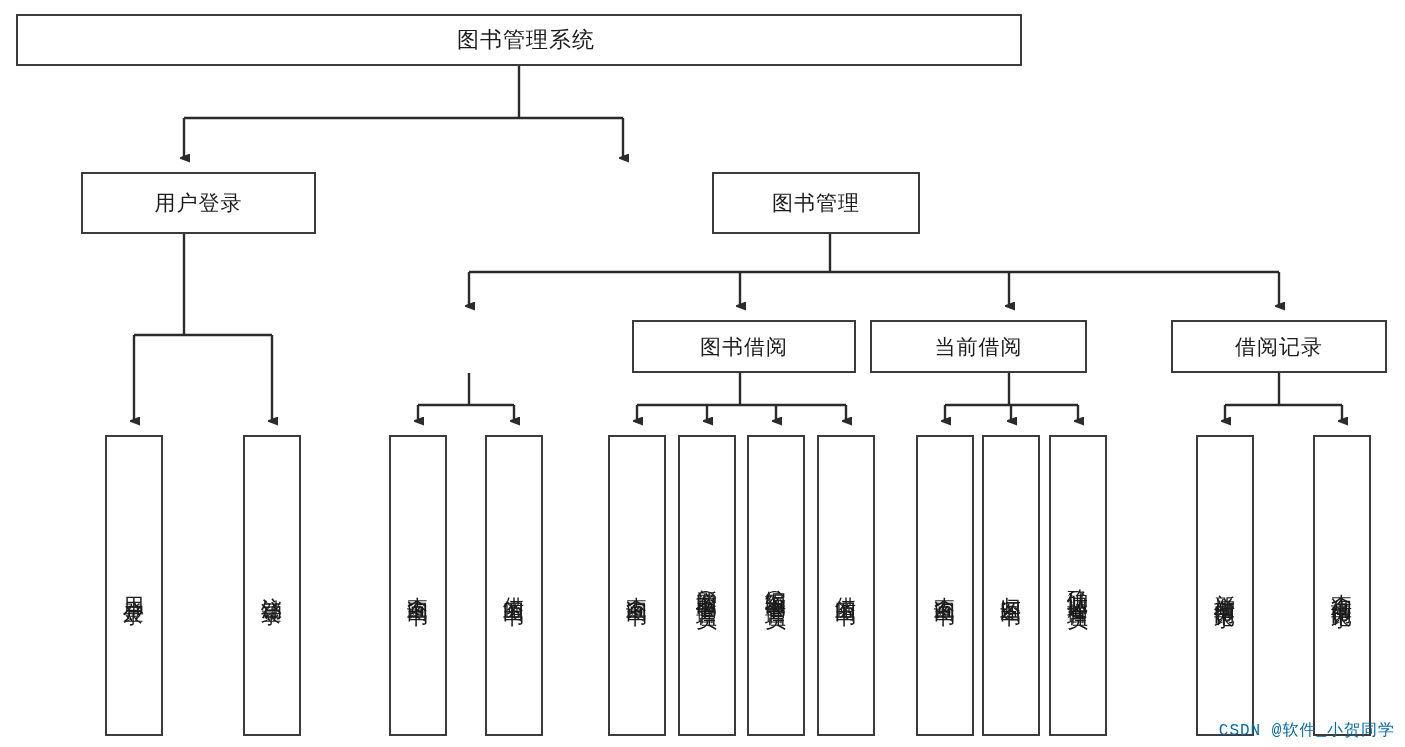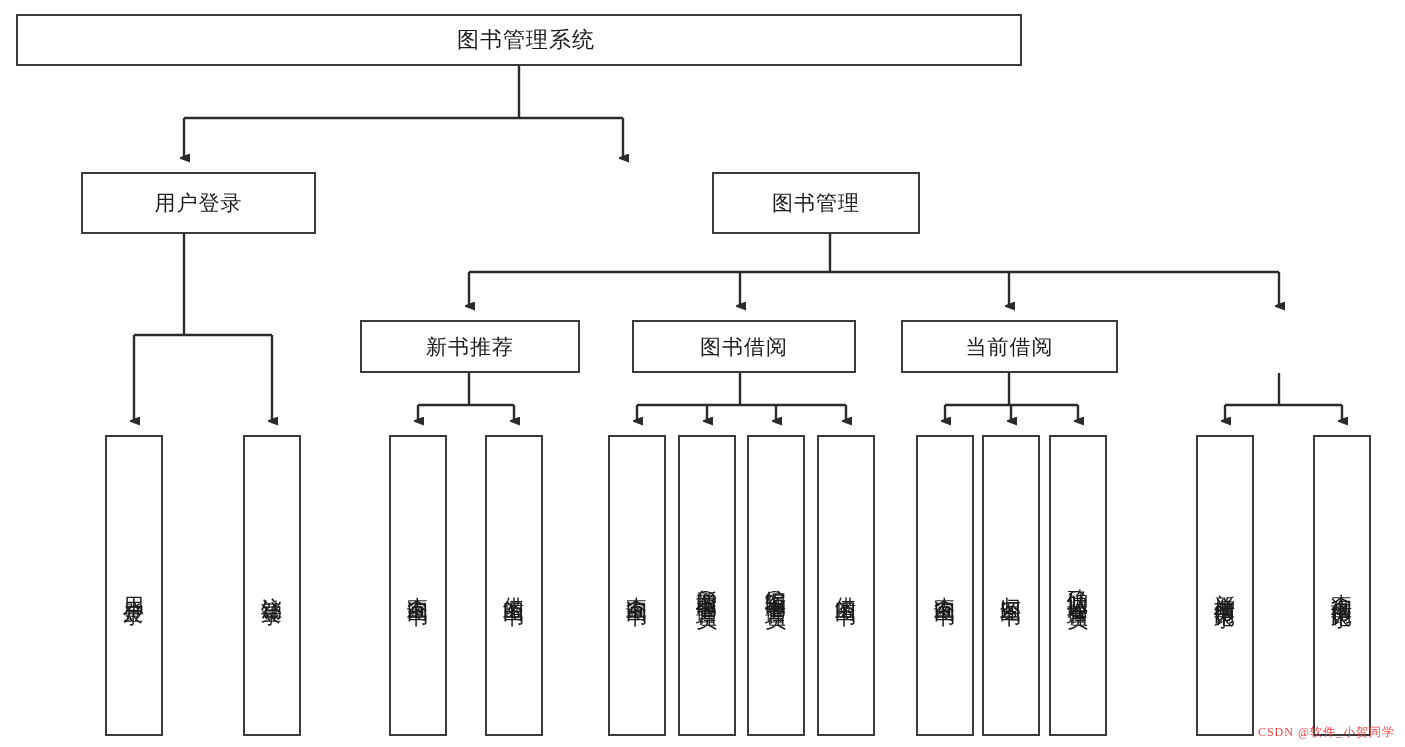--- a/index.html
+++ b/index.html
@@ -54,26 +54,26 @@
     text-align: center;
     overflow: hidden;
   }
   .node.root {
     font-size: 22px;
   }
   #watermark {
     position: absolute;
     right: 10px;
     bottom: 6px;
-    font-size: 12px;
-    color: #ef4444;
+    font-size: 16px;
+    color: #0369a1;
     letter-spacing: 1px;
     white-space: nowrap;
     z-index: 5;
-    font-family: Liberation Serif, serif;
+    font-family: Liberation Mono, monospace;
   }
 </style>
 </head>
 <body>
 
 <div id="canvas">
 
   <svg id="edges" viewBox="0 0 1405 747" xmlns="http://www.w3.org/2000/svg">
     <defs>
       <marker id="arrow" markerWidth="10" markerHeight="10" refX="4.5" refY="6" orient="auto" markerUnits="userSpaceOnUse">
@@ -122,23 +122,23 @@
       <path d="M1225,405 L1225,421" marker-end="url(#arrow)"></path>
       <path d="M1342,405 L1342,421" marker-end="url(#arrow)"></path>
     </g>
   </svg>
 
   <div class="node horiz root" style="left:16px; top:14px; width:1006px; height:52px;padding-left:14px;">图书管理系统</div>
 
   <div class="node horiz" style="left:81px; top:172px; width:235px; height:62px;">用户登录</div>
   <div class="node horiz" style="left:712px; top:172px; width:208px; height:62px;">图书管理</div>
 
-  <div class="node horiz" style="left:360px; top:320px; width:220px; height:53px;">新书推荐</div>
   <div class="node horiz" style="left:632px; top:320px; width:224px; height:53px;">图书借阅</div>
-  <div class="node horiz" style="left:901px; top:320px; width:217px; height:53px;">当前借阅</div>
+  <div class="node horiz" style="left:870px; top:320px; width:217px; height:53px;">当前借阅</div>
+  <div class="node horiz" style="left:1171px; top:320px; width:216px; height:53px;">借阅记录</div>
 
   <div class="node vert" style="left:105px; top:435px; width:58px; height:301px;">用户登录</div>
   <div class="node vert" style="left:243px; top:435px; width:58px; height:301px;">注销登录</div>
 
   <div class="node vert" style="left:389px; top:435px; width:58px; height:301px;">查询图书</div>
   <div class="node vert" style="left:485px; top:435px; width:58px; height:301px;">借阅图书</div>
 
   <div class="node vert" style="left:608px; top:435px; width:58px; height:301px;">查询图书</div>
   <div class="node vert" style="left:678px; top:435px; width:58px; height:301px;">新增图书（管理员）</div>
   <div class="node vert" style="left:747px; top:435px; width:58px; height:301px;">编辑图书（管理员）</div>

